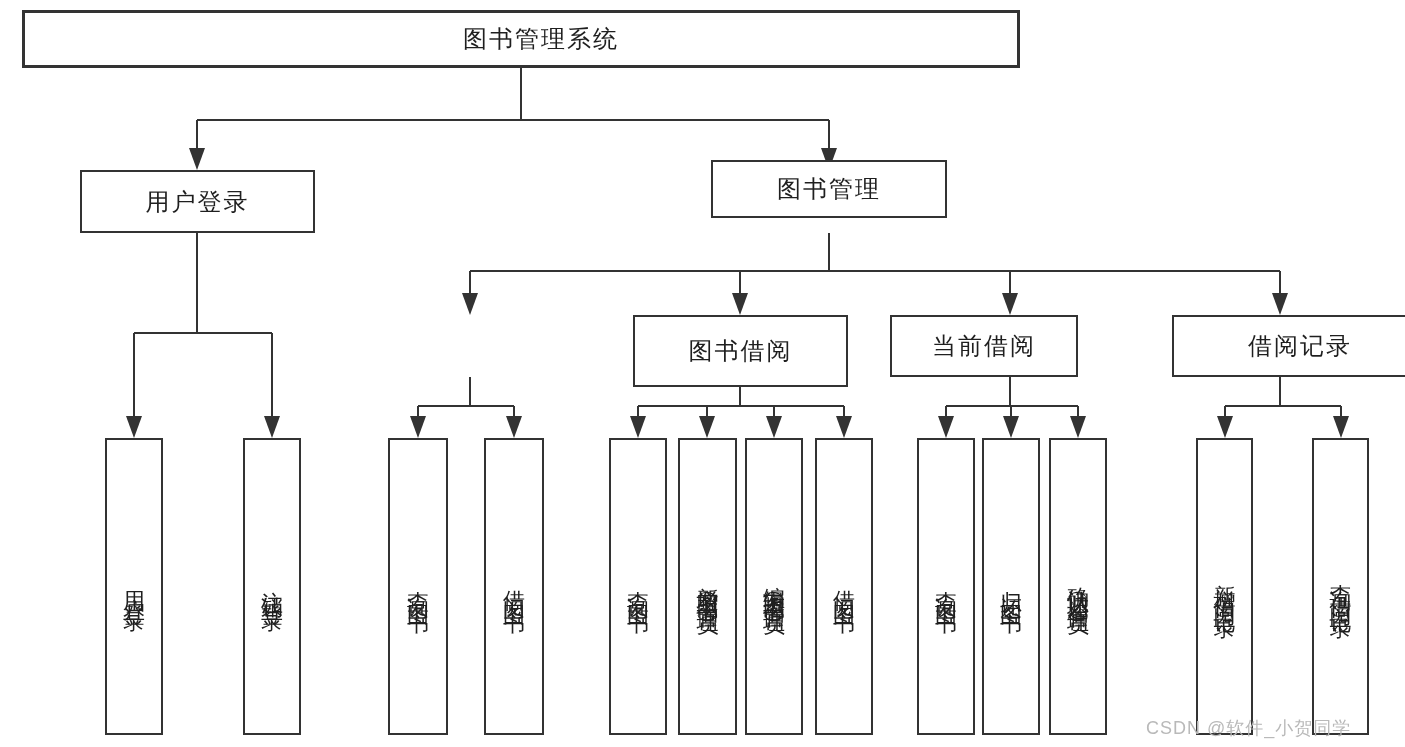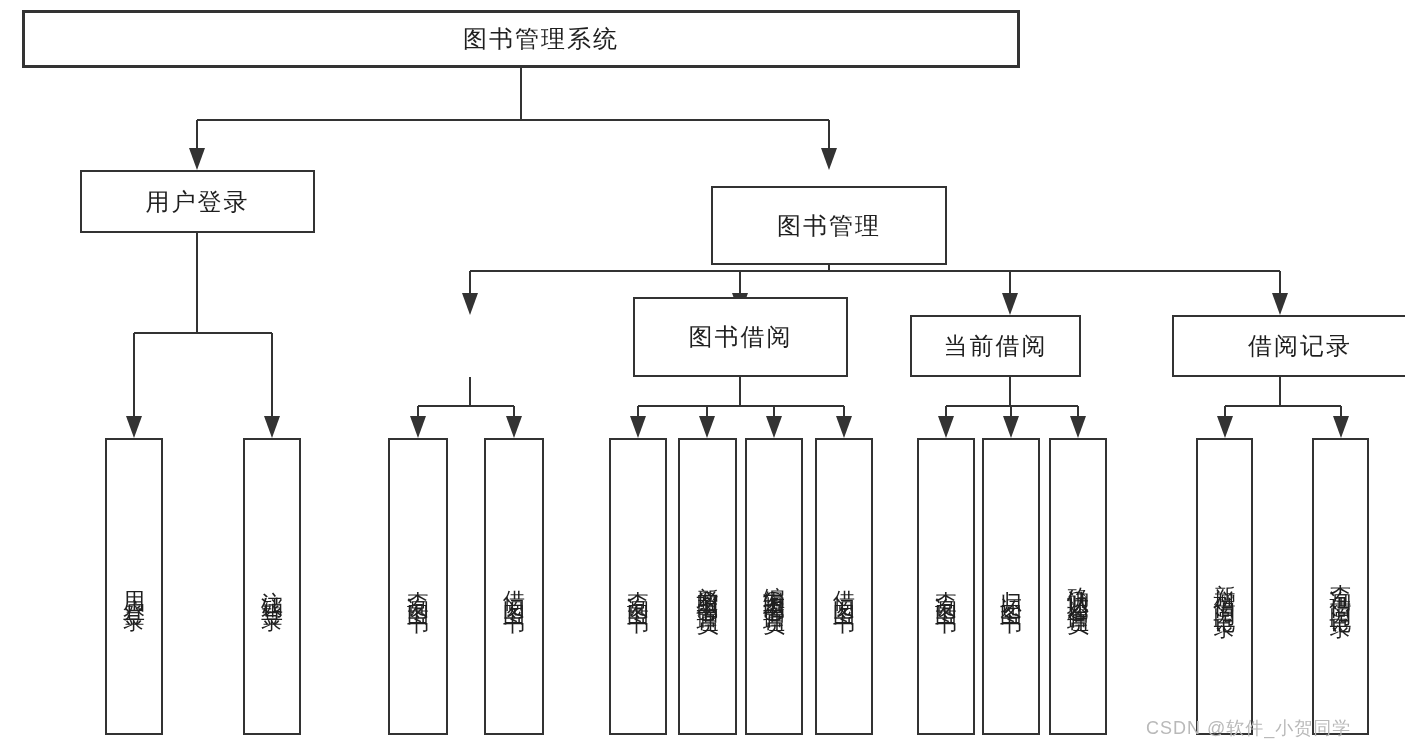--- a/index.html
+++ b/index.html
@@ -81,28 +81,28 @@
     <polygon class="arrow" points="1333,416 1349,416 1341,438"></polygon>
   </svg>
 
   <div class="node root" style="left:22px;top:10px;width:998px;height:58px">
     <span class="lbl">图书管理系统</span>
   </div>
 
   <div class="node" style="left:80px;top:170px;width:235px;height:63px">
     <span class="lbl">用户登录</span>
   </div>
-  <div class="node" style="left:711px;top:186px;width:236px;height:79px">
+  <div class="node" style="left:711px;top:160px;width:236px;height:58px">
     <span class="lbl">图书管理</span>
   </div>
 
-  <div class="node" style="left:633px;top:297px;width:215px;height:80px">
+  <div class="node" style="left:633px;top:315px;width:215px;height:72px">
     <span class="lbl">图书借阅</span>
   </div>
-  <div class="node" style="left:910px;top:315px;width:171px;height:62px">
+  <div class="node" style="left:890px;top:315px;width:188px;height:62px">
     <span class="lbl">当前借阅</span>
   </div>
   <div class="node" style="left:1172px;top:315px;width:256px;height:62px">
     <span class="lbl">借阅记录</span>
   </div>
 
   <div class="node v" style="left:105px;top:438px;width:58px;height:297px">
     <span class="lbl">用户登录</span>
   </div>
   <div class="node v" style="left:243px;top:438px;width:58px;height:297px">

